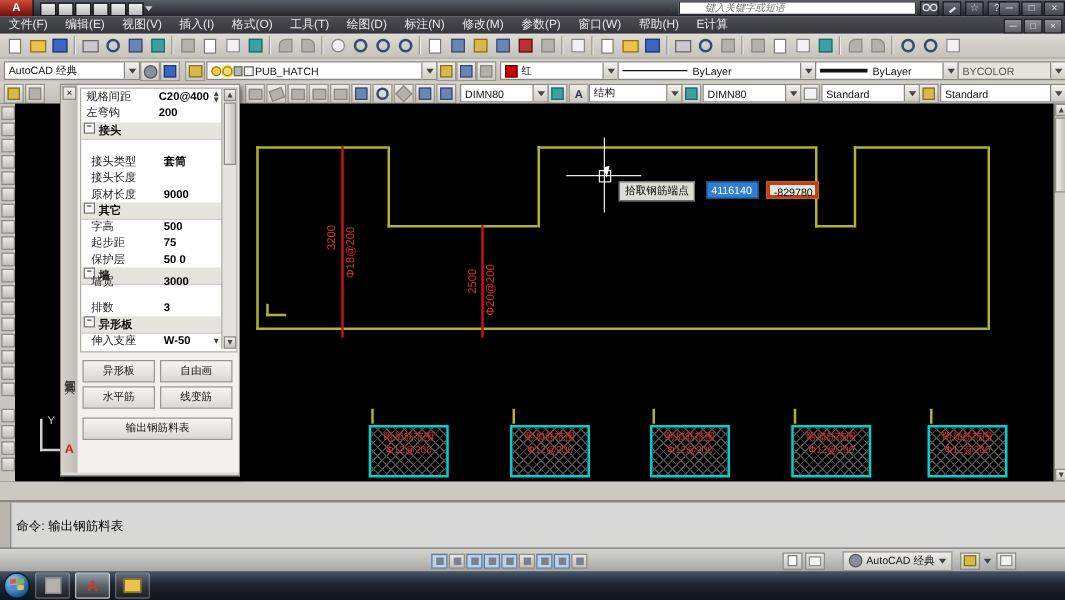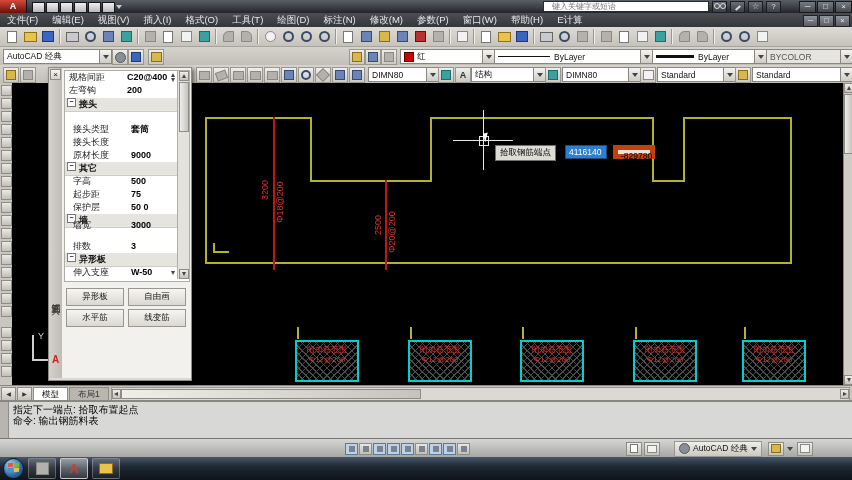--- a/index.html
+++ b/index.html
@@ -7,21 +7,21 @@
        font-family:"Liberation Sans","DejaVu Sans",sans-serif;
        background:#ccc9c3;font-size:9px;color:#111;}
   .ab{position:absolute;}
   
   #titlebar{left:0;top:0;width:852px;height:13px;background:linear-gradient(#5a5e66,#23252a);color:#d8d8d8;}
   #logo{left:0;top:0;width:26px;height:13px;background:linear-gradient(#d24a3a,#6e0e08);
         color:#fff;font-weight:bold;font-size:9px;text-align:center;line-height:13px;border-right:1px solid #111;}
   .qat{top:2px;width:11px;height:9px;background:linear-gradient(#efefef,#b9b9bd);border:1px solid #15161a;}
   #title-text{left:300px;top:0;width:260px;height:13px;text-align:center;line-height:13px;font-size:9px;color:#cfcfcf;white-space:nowrap;}
   #infocenter{left:536px;top:1px;height:11px;display:flex;align-items:center;gap:3px;}
-  #search-input{width:148px;height:9px;font-size:8px;border:1px solid #2a2b30;padding:0 8px;background:#fff;color:#333;}
+  #search-input{width:148px;height:9px;font-size:8px;border:1px solid #2a2b30;padding:0 20px;background:#fff;color:#333;font-style:italic;}
   .ic-btn{width:13px;height:10px;background:linear-gradient(#6a6e76,#3a3d43);border:1px solid #1c1d22;color:#ddd;
           font-size:8px;line-height:10px;text-align:center;}
   .winbtn{width:15px;height:10px;background:linear-gradient(#777b83,#44474d);border:1px solid #17181c;color:#eee;
           font-size:8px;line-height:9px;text-align:center;}
   
   #menubar{left:0;top:13px;width:852px;height:14px;background:linear-gradient(#4b4e54,#33363a);
            color:#e8e8e8;display:flex;align-items:center;font-size:9.5px;}
   .menu-item{padding:0 7px;line-height:14px;white-space:nowrap;}
   #docbtns{position:absolute;right:2px;top:2px;display:flex;gap:1px;}
   .docbtn{width:13px;height:10px;background:linear-gradient(#8e9299,#5a5d63);border:1px solid #222;color:#eee;
@@ -80,21 +80,21 @@
          transform:rotate(-90deg);white-space:nowrap;line-height:10px;}
   .hbox{position:absolute;top:257px;width:64px;height:42px;border:2px solid #00cfcf;box-sizing:border-box;
         background:repeating-linear-gradient(45deg,transparent 0 4px,#4a4a4a 4px 5px),
                    repeating-linear-gradient(-45deg,transparent 0 4px,#4a4a4a 4px 5px),#000;
         color:#e03030;font-size:8px;line-height:9.5px;text-align:center;padding-top:3px;}
   .ytick{position:absolute;width:2px;height:12px;background:#b2b22c;top:244px;}
   #tooltip{position:absolute;left:483px;top:62px;height:14px;background:#dcdcd4;border:1px solid #707070;
            font-size:8.5px;line-height:13px;padding:0 4px;color:#000;}
   .dynbox{position:absolute;top:62px;height:14px;width:42px;font-size:8.5px;line-height:13px;padding:0 3px;box-sizing:border-box;}
   #coordx{left:553px;background:#2f7fd0;color:#fff;border:1px solid #1a4a80;}
-  #coordy{left:601px;background:#e6e6e0;color:#000;border:5px solid #c2410c;}
+  #coordy{left:601px;background:#e6e6e0;color:#000;border:3px solid #c2410c;}
   .chl{position:absolute;background:#e8e8e8;}
   #pickbox{position:absolute;left:467px;top:53px;width:8px;height:8px;border:1px solid #e8e8e8;}
   #cursor-blob{position:absolute;left:472px;top:50px;width:0;height:0;
                border-left:5px solid #fff;border-bottom:9px solid transparent;transform:rotate(-15deg);}
   .ucs-line{position:absolute;background:#d0d0d0;}
   .ucs-lab{position:absolute;color:#d0d0d0;font-size:9px;}
   
   #tabsrow{left:0;top:385px;width:852px;height:15px;background:#c9c6c0;border-top:1px solid #8a8780;display:flex;align-items:center;}
   .tab-arrow{width:13px;height:12px;margin-left:1px;background:linear-gradient(#efeeea,#c6c3bd);border:1px solid #8f8c85;
              display:flex;align-items:center;justify-content:center;font-size:6px;color:#333;}
@@ -350,20 +350,30 @@
     </div>
     <div class="tbtn" style="left:112px">
         <div class="gear"></div>
       </div>
     <div class="tbtn" style="left:128px">
         <div class="dk" style="width:8px;height:8px"></div>
       </div>
     <div class="tbtn" style="left:148px">
         <div class="yl" style="width:9px;height:8px"></div>
       </div>
+    <div class="combo" style="left:165px;width:180px">
+      <span class="mini m-bulb"></span>
+      <span class="mini m-sun"></span>
+      <span class="mini m-lock"></span>
+      <span class="mini m-chip"></span>
+      <span class="txt">PUB_HATCH</span>
+      <span class="cdrop">
+          <span class="tri"></span>
+        </span>
+    </div>
     <div class="tbtn" style="left:349px">
         <div class="yl" style="width:8px;height:8px"></div>
       </div>
     <div class="tbtn" style="left:365px">
         <div class="bl" style="width:8px;height:8px"></div>
       </div>
     <div class="tbtn" style="left:381px">
         <div class="gy" style="width:8px;height:8px"></div>
       </div>
     <div class="combo" style="left:400px;width:90px">
@@ -576,39 +586,23 @@
       <div class="sb-btn ab" style="left:0;top:0">
           <div class="tri-u"></div>
         </div>
       <div class="sb-thumb ab" style="left:0;top:11px;width:9px;height:60px"></div>
       <div class="sb-btn ab" style="left:0;top:292px">
           <div class="tri-dn"></div>
         </div>
     </div>
   </div>
 
-  <div id="tabsrow" class="ab">
-    <div class="tab-arrow">◀</div>
-    <div class="tab-arrow">▶</div>
-    <div class="tab active">模型</div>
-    <div class="tab idle">布局1</div>
-    <div id="hscroll">
-      <div class="sb-btn" style="height:10px">
-          <div class="tri-l"></div>
-        </div>
-      <div id="hthumb" class="sb-thumb"></div>
-      <div class="sb-btn" style="height:10px;margin-left:auto">
-          <div class="tri-r"></div>
-        </div>
-    </div>
-  </div>
 
   <div id="cmd" class="ab">
     <div id="cmd-gutter" class="ab"></div>
-    <div class="cmdline" style="top:1px">指定下一端点: 拾取布置起点</div>
     <div class="cmdline" style="top:12px">命令: 输出钢筋料表</div>
   </div>
 
   <div id="statusbar" class="ab">
     <div style="width:345px"></div>
     <div class="mode on">
         <div class="mdot"></div>
       </div>
     <div class="mode">
         <div class="mdot"></div>
@@ -760,16 +754,17 @@
           <div class="sb-thumb ab" style="right:0;top:11px;width:10px;height:50px"></div>
           <div class="sb-btn ab" style="right:0;bottom:0">
               <div class="tri-dn"></div>
             </div>
         </div>
       </div>
       <div class="pbtn" style="left:4px;top:220px;width:56px">异形板</div>
       <div class="pbtn" style="left:66px;top:220px;width:56px">自由画</div>
       <div class="pbtn" style="left:4px;top:241px;width:56px">水平筋</div>
       <div class="pbtn" style="left:66px;top:241px;width:56px">线变筋</div>
+      <div class="pbtn" style="left:4px;top:266px;width:118px">输出钢筋料表</div>
     </div>
   </div>
 
 </div>
 
 </body></html>

